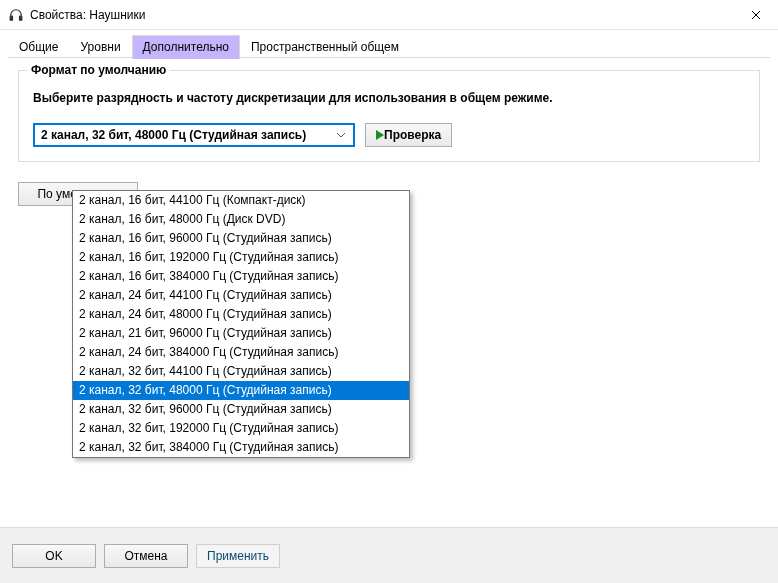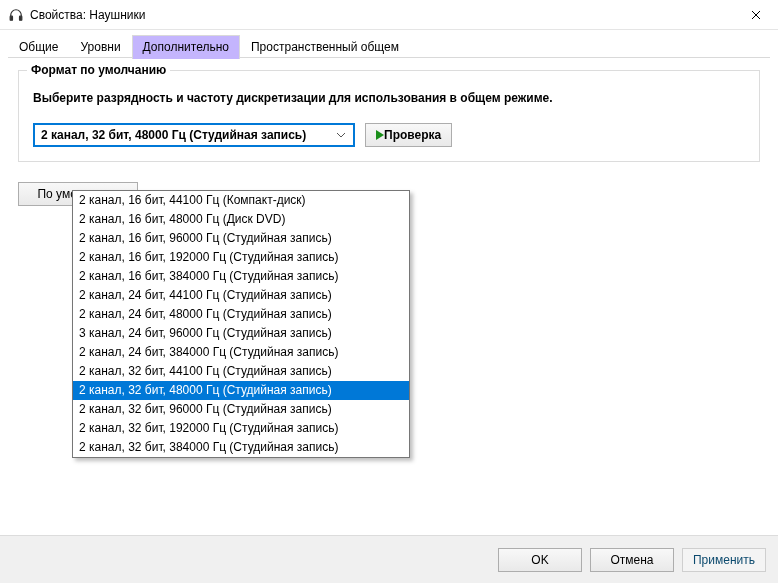--- a/index.html
+++ b/index.html
@@ -142,26 +142,26 @@
     padding: 18px 14px;
   }
   .hidden-group .partial-text {
     color: #000;
     line-height: 22px;
   }
   .default-row { margin-top: 20px; }
   .footer {
     position: absolute;
     left: 0; right: 0; bottom: 0;
-    height: 48px;
+    height: 56px;
     border-top: 1px solid #dcdcdc;
     background: #f0f0f0;
     display: flex;
     align-items: center;
-    justify-content: flex-end;
+    justify-content: flex-start;
     gap: 8px;
     padding: 0 12px;
   }
   .footer .btn { min-width: 84px; height: 24px; }
 </style>
 </head>
 <body>
 
 <div class="titlebar">
   <span class="icon">
@@ -218,21 +218,21 @@
 </div>
 
 <div class="dropdown" id="dropdown">
     <div class="opt">2 канал, 16 бит, 44100 Гц (Компакт-диск)</div>
     <div class="opt">2 канал, 16 бит, 48000 Гц (Диск DVD)</div>
     <div class="opt">2 канал, 16 бит, 96000 Гц (Студийная запись)</div>
     <div class="opt">2 канал, 16 бит, 192000 Гц (Студийная запись)</div>
     <div class="opt">2 канал, 16 бит, 384000 Гц (Студийная запись)</div>
     <div class="opt">2 канал, 24 бит, 44100 Гц (Студийная запись)</div>
     <div class="opt">2 канал, 24 бит, 48000 Гц (Студийная запись)</div>
-    <div class="opt">3 канал, 24 бит, 96000 Гц (Студийная запись)</div>
+    <div class="opt">2 канал, 21 бит, 96000 Гц (Студийная запись)</div>
     <div class="opt">2 канал, 24 бит, 384000 Гц (Студийная запись)</div>
     <div class="opt">2 канал, 32 бит, 44100 Гц (Студийная запись)</div>
     <div class="opt sel">2 канал, 32 бит, 48000 Гц (Студийная запись)</div>
     <div class="opt">2 канал, 32 бит, 96000 Гц (Студийная запись)</div>
     <div class="opt">2 канал, 32 бит, 192000 Гц (Студийная запись)</div>
     <div class="opt">2 канал, 32 бит, 384000 Гц (Студийная запись)</div>
   </div>
 
 <div class="footer">
   <div class="btn">

